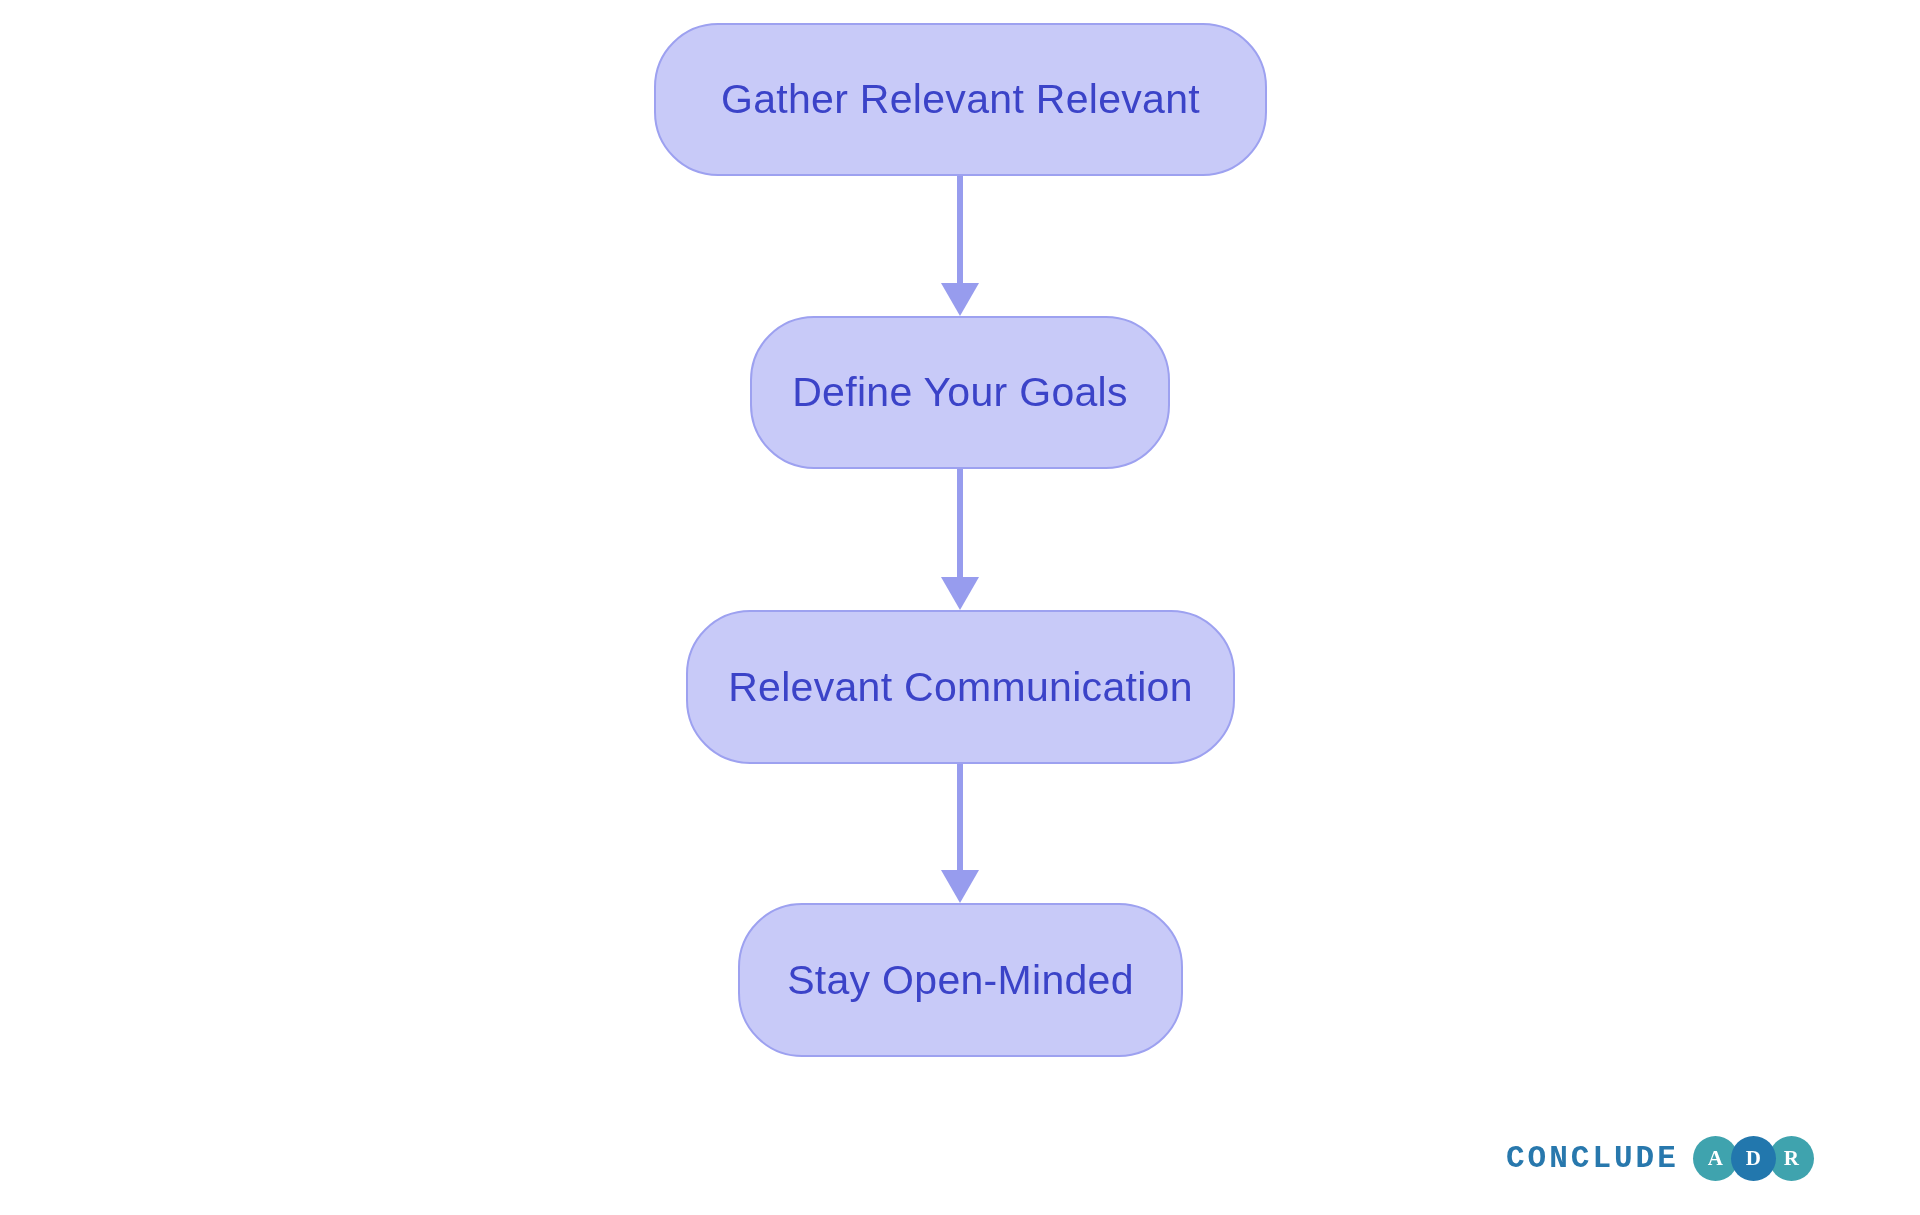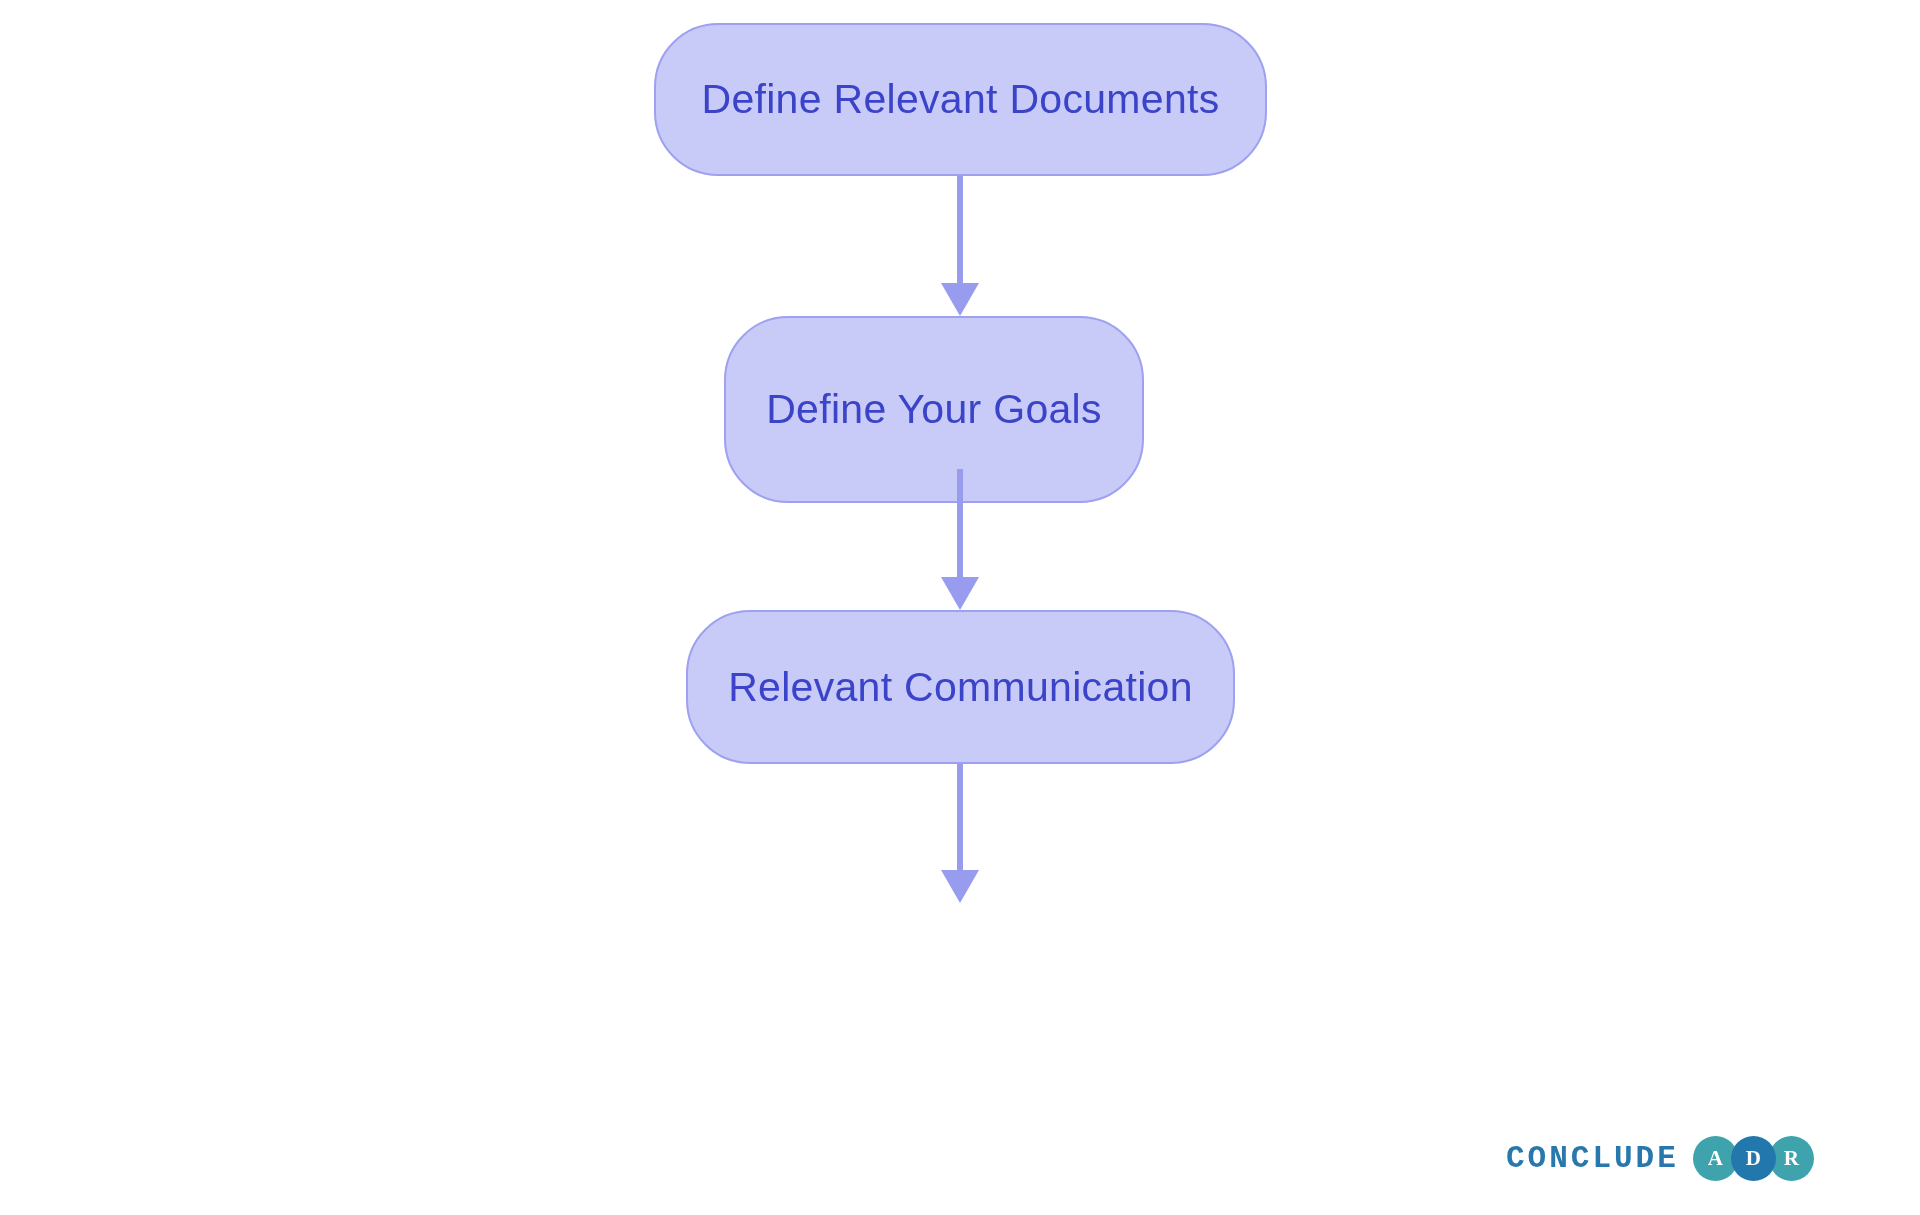--- a/index.html
+++ b/index.html
@@ -26,21 +26,21 @@
     border: 2.5px solid var(--node-border, #9da1f0);
     border-radius: 64px;
   }
   .node-label {
     font-size: 41px;
     letter-spacing: 0.3px;
     color: var(--node-text, #3b43c8);
     white-space: nowrap;
   }
   .node-1 { left: 654px; top: 23px;  width: 613px; height: 153px; }
-  .node-2 { left: 724px; top: 316px; width: 420px; height: 187px; }
+  .node-2 { left: 750px; top: 316px; width: 420px; height: 153px; }
   .node-3 { left: 686px; top: 610px; width: 549px; height: 154px; }
   .node-4 { left: 738px; top: 903px; width: 445px; height: 154px; }
 
   
   .arrow {
     position: absolute;
     width: 38px;
     display: flex;
     flex-direction: column;
     align-items: center;
@@ -98,21 +98,21 @@
   .badge-teal { background: var(--badge-teal, #3fa3ae); z-index: 1; }
   .badge-blue { background: var(--badge-blue, #2277ad); z-index: 2; }
   .badge + .badge { margin-left: -7px; }
 </style>
 </head>
 <body>
 
 <div class="stage">
 
   <div class="node node-1">
-    <span class="node-label">Define Relevant Documents</span>
+    <span class="node-label">Gather Relevant Relevant</span>
   </div>
 
   <div class="arrow arrow-1">
     <div class="arrow-shaft"></div>
     <div class="arrow-head"></div>
   </div>
 
   <div class="node node-2">
     <span class="node-label">Define Your Goals</span>
   </div>
@@ -124,20 +124,23 @@
 
   <div class="node node-3">
     <span class="node-label">Relevant Communication</span>
   </div>
 
   <div class="arrow arrow-3">
     <div class="arrow-shaft"></div>
     <div class="arrow-head"></div>
   </div>
 
+  <div class="node node-4">
+    <span class="node-label">Stay Open-Minded</span>
+  </div>
 
   <div class="logo">
     <span class="wordmark">CONCLUDE</span>
     <div class="badges">
       <span class="badge badge-teal">A</span>
       <span class="badge badge-blue">D</span>
       <span class="badge badge-teal">R</span>
     </div>
   </div>
 

